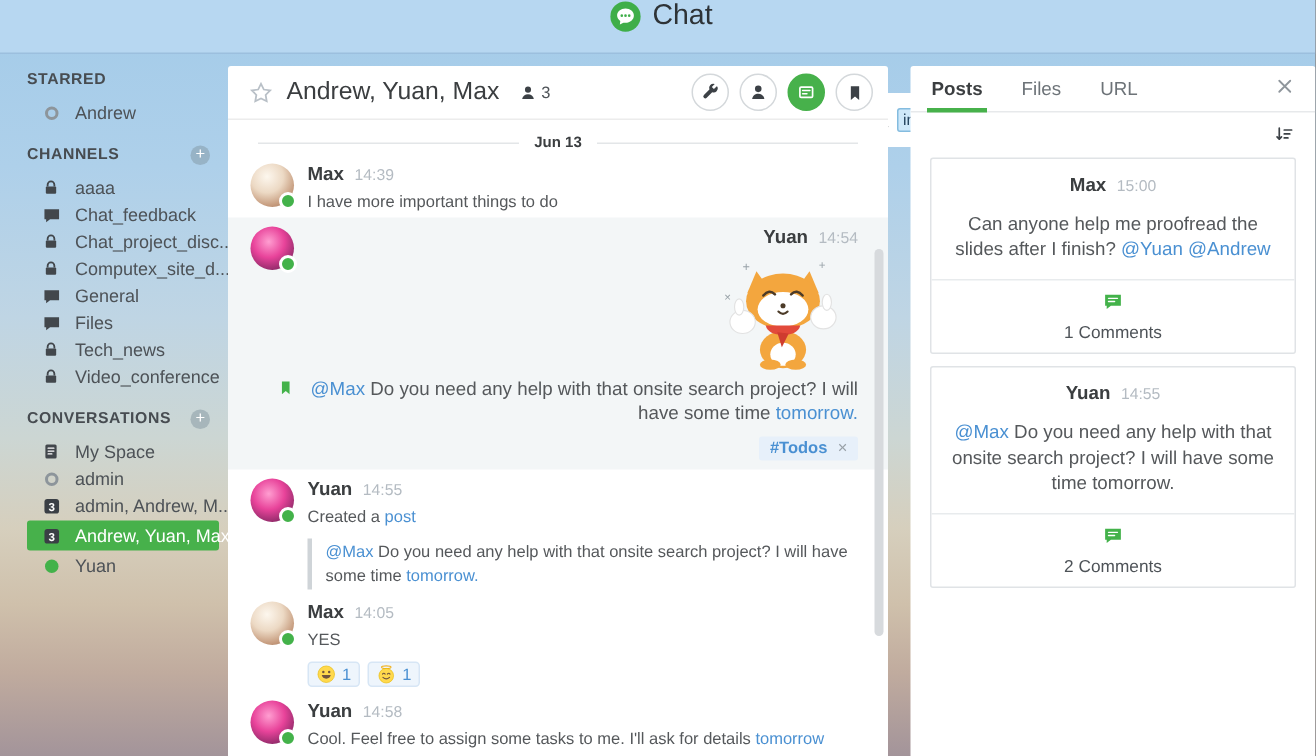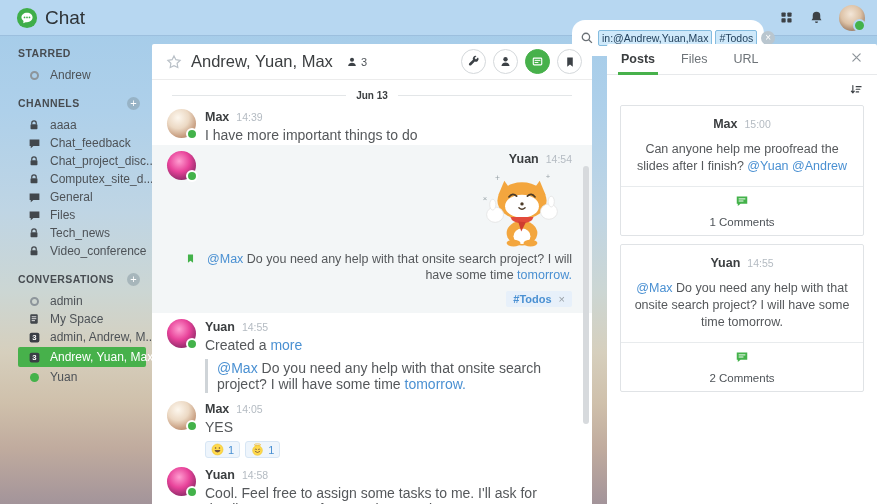--- a/index.html
+++ b/index.html
@@ -2,21 +2,21 @@
 <html><head>
 <meta charset="utf-8">
 <style>
   html,body{margin:0;padding:0;background:#888;}
   .app{position:relative;width:877px;height:504px;overflow:hidden;
        font-family:"Liberation Sans",sans-serif;
        background:linear-gradient(180deg,#a3cbe9 0%,#aed0ea 22%,#bfd5e4 42%,#ccd6d3 58%,#d6cfbd 70%,#cfc0ab 80%,#c0ab9e 89%,#a3949a 100%);}
   
   .topbar{position:absolute;top:0;left:0;right:0;height:36px;background:#b7d7f1;
           border-bottom:1px solid rgba(105,145,185,.35);display:flex;align-items:center;
-          padding:0 12px;box-sizing:border-box;}
+          padding:0 12px;box-sizing:border-box;flex-direction:column;}
   .logo{display:flex;align-items:center;gap:7px;margin-left:4px;}
   .logo-text{font-size:19px;color:#2e3337;}
   .topbar-right{margin-left:auto;display:flex;align-items:center;gap:15px;}
   .searchbox{display:flex;align-items:center;gap:4px;background:#fff;border-radius:13px;
              height:36px;padding:0 7px 0 8px;width:192px;box-sizing:border-box;margin-top:40px;}
   .chip{background:#cfe9fa;border:1px solid #84bcdf;color:#24435e;font-size:10.5px;
         padding:1px 3px;border-radius:2px;white-space:nowrap;}
   .clear-btn{margin-left:auto;width:14px;height:14px;border-radius:50%;background:#b9c6cf;
              color:#fff;font-size:10px;line-height:14px;text-align:center;cursor:pointer;flex:none;}
   .tb-ic{display:flex;align-items:center;cursor:pointer;}
@@ -56,21 +56,21 @@
   .dtext{font-size:10px;font-weight:bold;color:#3b3e40;}
   .msg{position:relative;padding:5px 20px 2px 53px;}
   .avatar30{position:absolute;left:15px;top:6px;width:29px;height:29px;border-radius:50%;}
   .av-max{background:radial-gradient(circle at 38% 30%,#fdf7ee 0%,#ecd9c4 40%,#c59a7c 72%,#8e6852 100%);}
   .av-yuan{background:radial-gradient(circle at 42% 35%,#ff9ed1 0%,#e8439a 42%,#8e2a68 78%,#551a41 100%);}
   .av-dot{position:absolute;right:-2px;bottom:-2px;width:8px;height:8px;border-radius:50%;
           background:#43b24a;border:2px solid #fff;box-sizing:content-box;}
   .mhead{line-height:15px;}
   .mname{font-size:12.5px;font-weight:bold;color:#3b3e40;margin-right:7px;}
   .mtime{font-size:10.5px;color:#b4bbc2;}
-  .mline{font-size:14px;color:#55585b;line-height:16px;margin-top:2px;}
+  .mline{font-size:11px;color:#55585b;line-height:16px;margin-top:2px;}
   .mline + .mline{margin-top:6px;}
   .link{color:#4a90d2;cursor:pointer;}
   .hl{background:#f3f6f7;padding-bottom:6px;text-align:right;}
   .pinned-row{position:relative;padding:2px 20px 0 53px;font-size:12.5px;color:#55585b;line-height:16px;}
   .pin-ic{position:absolute;left:33px;top:3px;}
   .tag-row{padding:6px 20px 0 53px;}
   .tag{display:inline-flex;align-items:center;gap:7px;background:#e7f0fa;border-radius:2px;
        padding:2px 7px;font-size:11px;cursor:pointer;}
   .tag b{color:#4a90d2;}
   .tag .x{color:#98a0a7;}
@@ -239,32 +239,32 @@
           <span>Video_conference</span>
         </div>
       </div>
       <div class="sb-section">
         <div class="sb-head">
           <span class="sb-title">CONVERSATIONS</span>
           <span class="sb-plus">+</span>
         </div>
         <div class="sb-item">
           <span class="ic">
-            <span class="st-off"></span>
-          </span>
-          <span>admin</span>
-        </div>
-        <div class="sb-item">
-          <span class="ic">
             <svg width="12" height="12" viewBox="0 0 16 16">
               <rect x="3" y="1.8" width="10" height="12.4" rx="1.4" fill="#42474c"></rect>
               <path d="M5.4 5h5.2M5.4 7.6h5.2M5.4 10.2h3.4" stroke="#fff" stroke-width="1.1" stroke-linecap="round"></path>
             </svg>
           </span>
           <span>My Space</span>
+        </div>
+        <div class="sb-item">
+          <span class="ic">
+            <span class="st-off"></span>
+          </span>
+          <span>admin</span>
         </div>
         <div class="sb-item">
           <span class="ic">
             <svg width="13" height="13" viewBox="0 0 16 16">
               <rect x="2" y="2" width="12" height="12" rx="2.4" fill="#3a3f45"></rect>
               <text x="8" y="11.6" font-size="9.5" fill="#fff" text-anchor="middle" font-family="Liberation Sans,sans-serif" font-weight="bold">3</text>
             </svg>
           </span>
           <span>admin, Andrew, M...</span>
         </div>
@@ -388,21 +388,21 @@
             <div class="tag-row"><span class="tag">
                 <b>#Todos</b>
                 <span class="x">×</span>
               </span></div>
           </div>
           <div class="msg">
             <span class="avatar30 av-yuan">
               <span class="av-dot"></span>
             </span>
             <div class="mhead"><span class="mname">Yuan</span><span class="mtime">14:55</span></div>
-            <div class="mline"><span>Created a </span><span class="link">more</span></div>
+            <div class="mline"><span>Created a </span><span class="link">post</span></div>
             <div class="mline quote"><span class="link">@Max</span><span> Do you need any help with that onsite search project? I will have some time </span><span class="link">tomorrow.</span></div>
           </div>
           <div class="msg">
             <span class="avatar30 av-max">
               <span class="av-dot"></span>
             </span>
             <div class="mhead"><span class="mname">Max</span><span class="mtime">14:05</span></div>
             <div class="mline"><span>YES</span></div>
             <div class="reactions">
               <span class="react">

